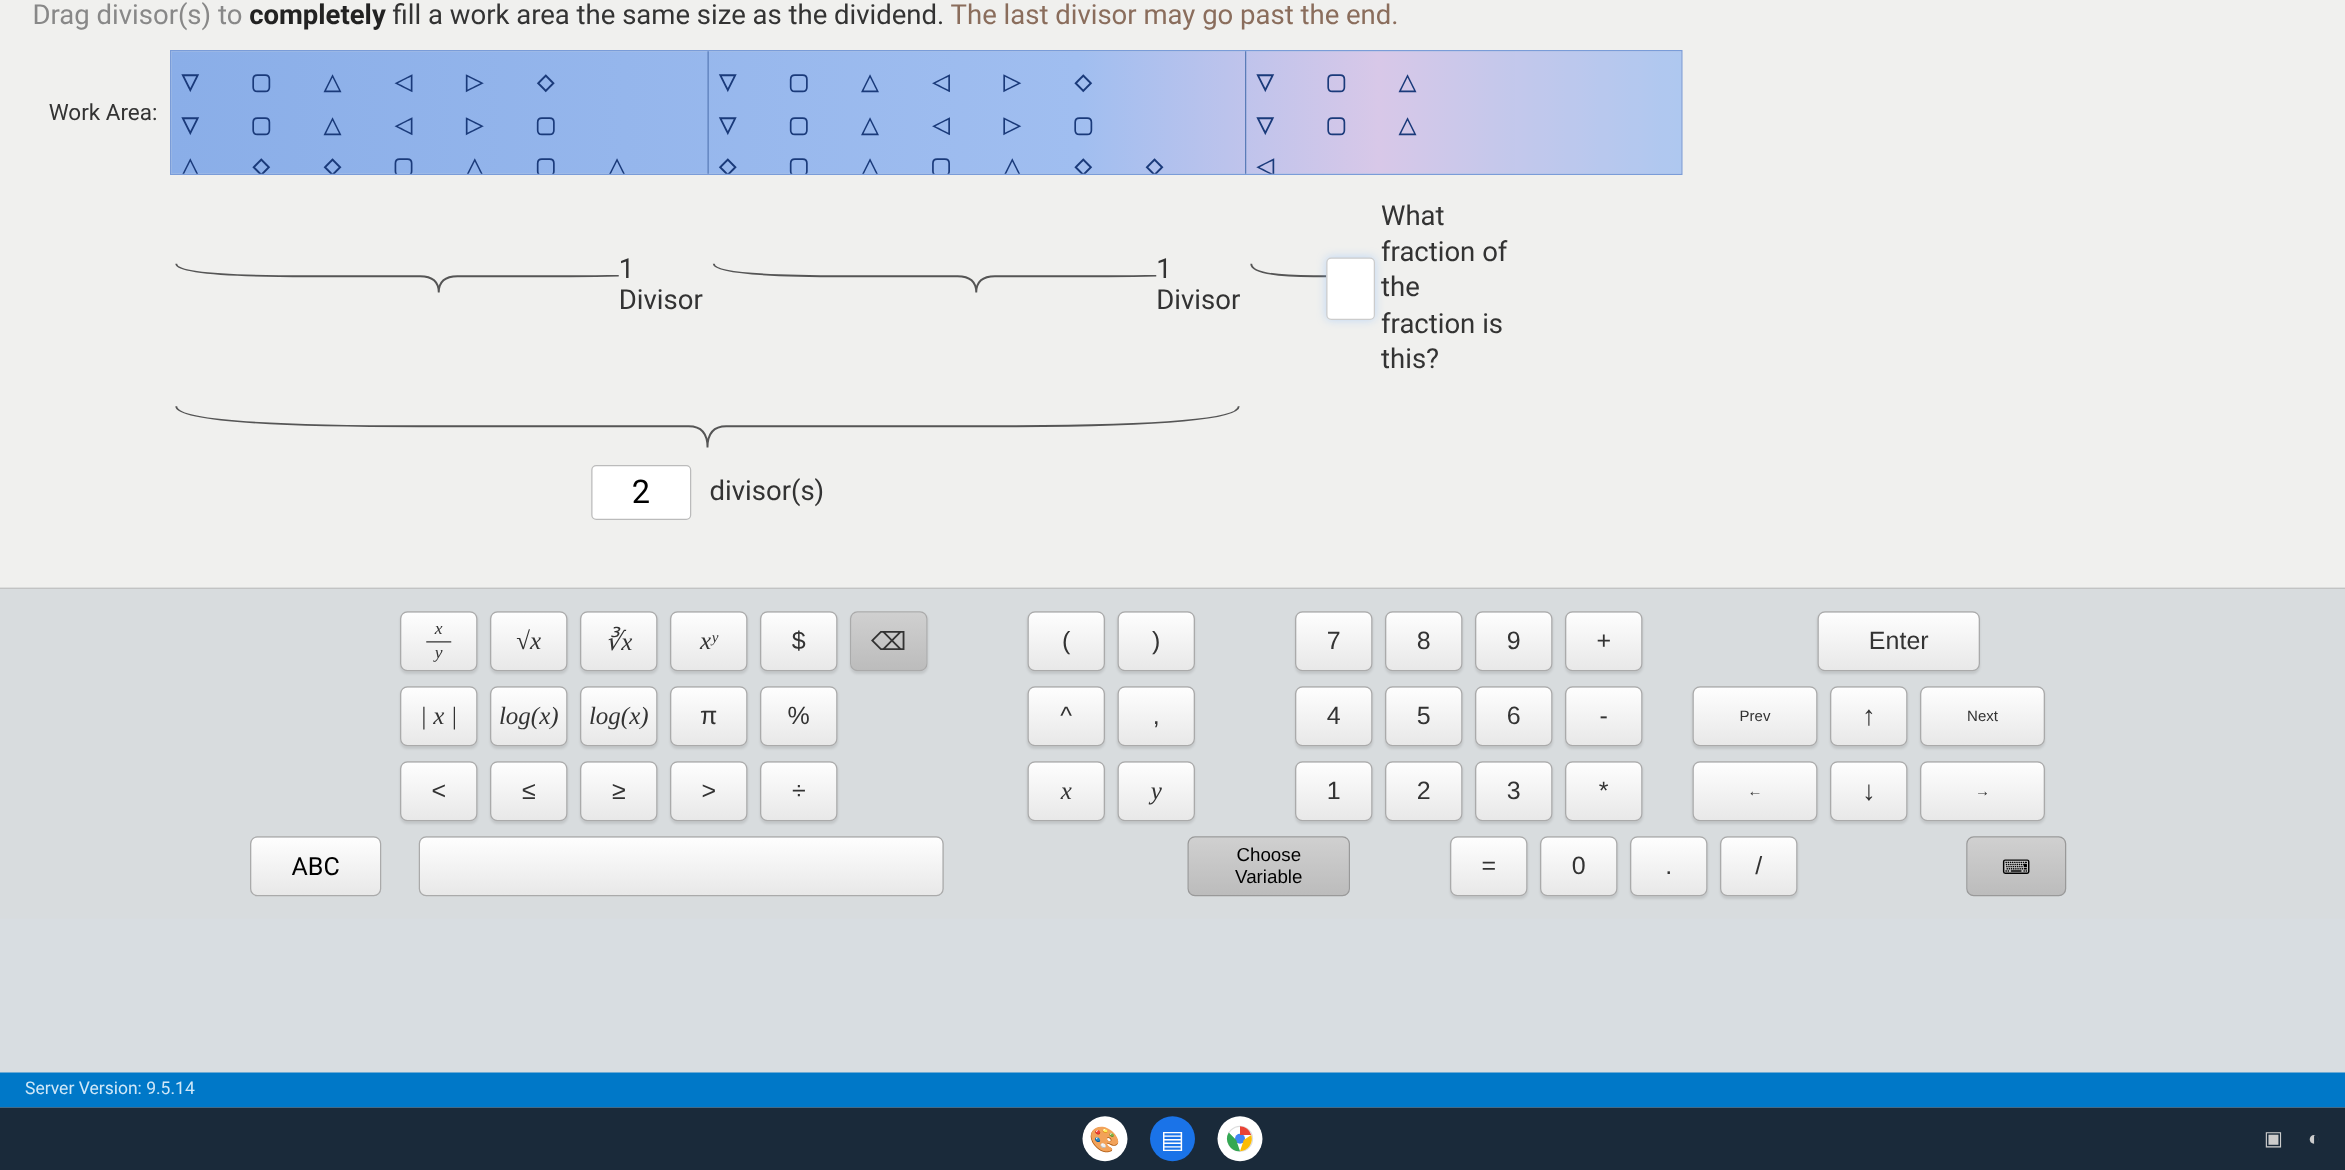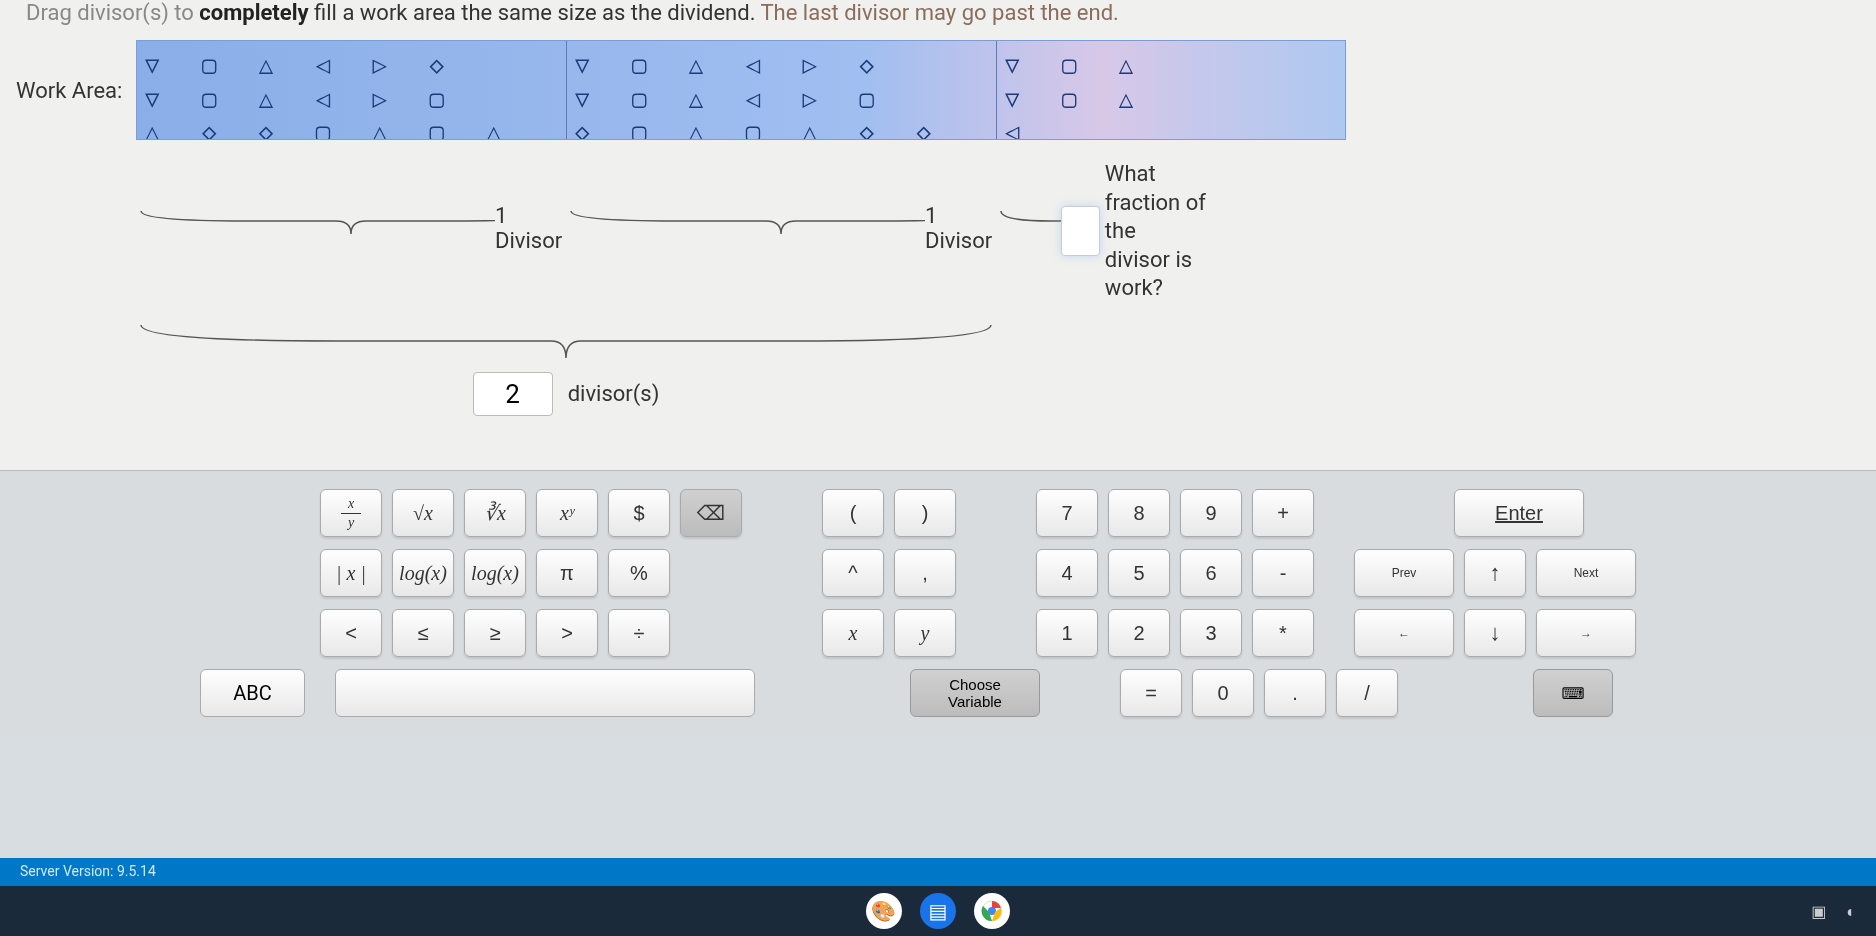--- a/index.html
+++ b/index.html
@@ -24,24 +24,24 @@
     }
     .instruction .gray { color: #888; }
     .instruction .bold { font-weight: 700; color: #222;}
     .instruction .hint { color: #8a6d5c; }
     .work-row {
       display: flex;
       align-items: center;
       gap: 10px;
     }
     .work-label {
-      font-size: 22px;
+      font-size: 18px;
       color: #333;
       width: 110px;
-      text-align: left;
+      text-align: right;
     }
     .work-area-bar {
       position: relative;
       width: 1210px;
       height: 100px;
       background: linear-gradient(90deg, #8aaee8 0%, #a0bef0 60%, #d8c8e8 80%, #a8c8f0 100%);
       border: 1px solid #7a9cd8;
       display: flex;
     }
     .divisor-block {
@@ -153,21 +153,21 @@
       align-items: center;
       justify-content: center;
       font-size: 20px;
       color: #333;
       cursor: pointer;
       box-shadow: 0 2px 2px rgba(0,0,0,0.1);
       font-family: "Times New Roman", serif;
       font-style: italic;
     }
     .key.upright { font-style: normal; font-family: Arial, sans-serif;}
-    .key.wider { min-width: 130px; font-style: normal; font-family: Arial, sans-serif; text-decoration: underline;}
+    .key.wider { min-width: 130px; font-style: normal; font-family: Arial, sans-serif;}
     .key.xwide { min-width: 100px; font-style: normal; font-family: Arial, sans-serif; font-size: 12px;}
     .key.dark {
       background: linear-gradient(#d0d0d0, #bcbcbc);
     }
     .key.frac {
       flex-direction: column;
       font-size: 14px;
       line-height: 1;
       gap: 2px;
     }
@@ -205,20 +205,21 @@
       border: 1px solid #999;
       border-radius: 6px;
       display: flex;
       flex-direction: column;
       align-items: center;
       justify-content: center;
       font-size: 15px;
       cursor: pointer;
       font-style: normal;
       font-family: Arial, sans-serif;
+      margin-left: 40px;
     }
     .arrow { font-style: normal; font-size: 22px;}
 
     
     .taskbar {
       position: absolute;
       bottom: 0;
       left: 0;
       right: 0;
       height: 50px;
@@ -300,21 +301,21 @@
       </svg>
       <div class="brace-label">1 Divisor</div>
     </div>
     <div class="brace-group" style="width:215px">
       <svg class="brace-svg" width="215" height="30">
         <path d="M5 2 Q5 12 55 12 L95 12 Q107 12 107 25 Q107 12 120 12 L160 12 Q210 12 210 2" stroke="#555" fill="none" stroke-width="1.5"></path>
       </svg>
       <div class="fraction-q">
         <div class="fraction-input"></div>
         <div class="fraction-text">
-          <span>What fraction of the</span><br><span>divisor is work?</span>
+          <span>What fraction of the</span><br><span>fraction is this?</span>
         </div>
       </div>
     </div>
   </div>
 
   <div class="big-brace-row">
     <svg width="860" height="40">
       <path d="M5 2 Q5 18 200 18 L415 18 Q430 18 430 35 Q430 18 445 18 L660 18 Q855 18 855 2" stroke="#555" fill="none" stroke-width="1.5"></path>
     </svg>
   </div>

